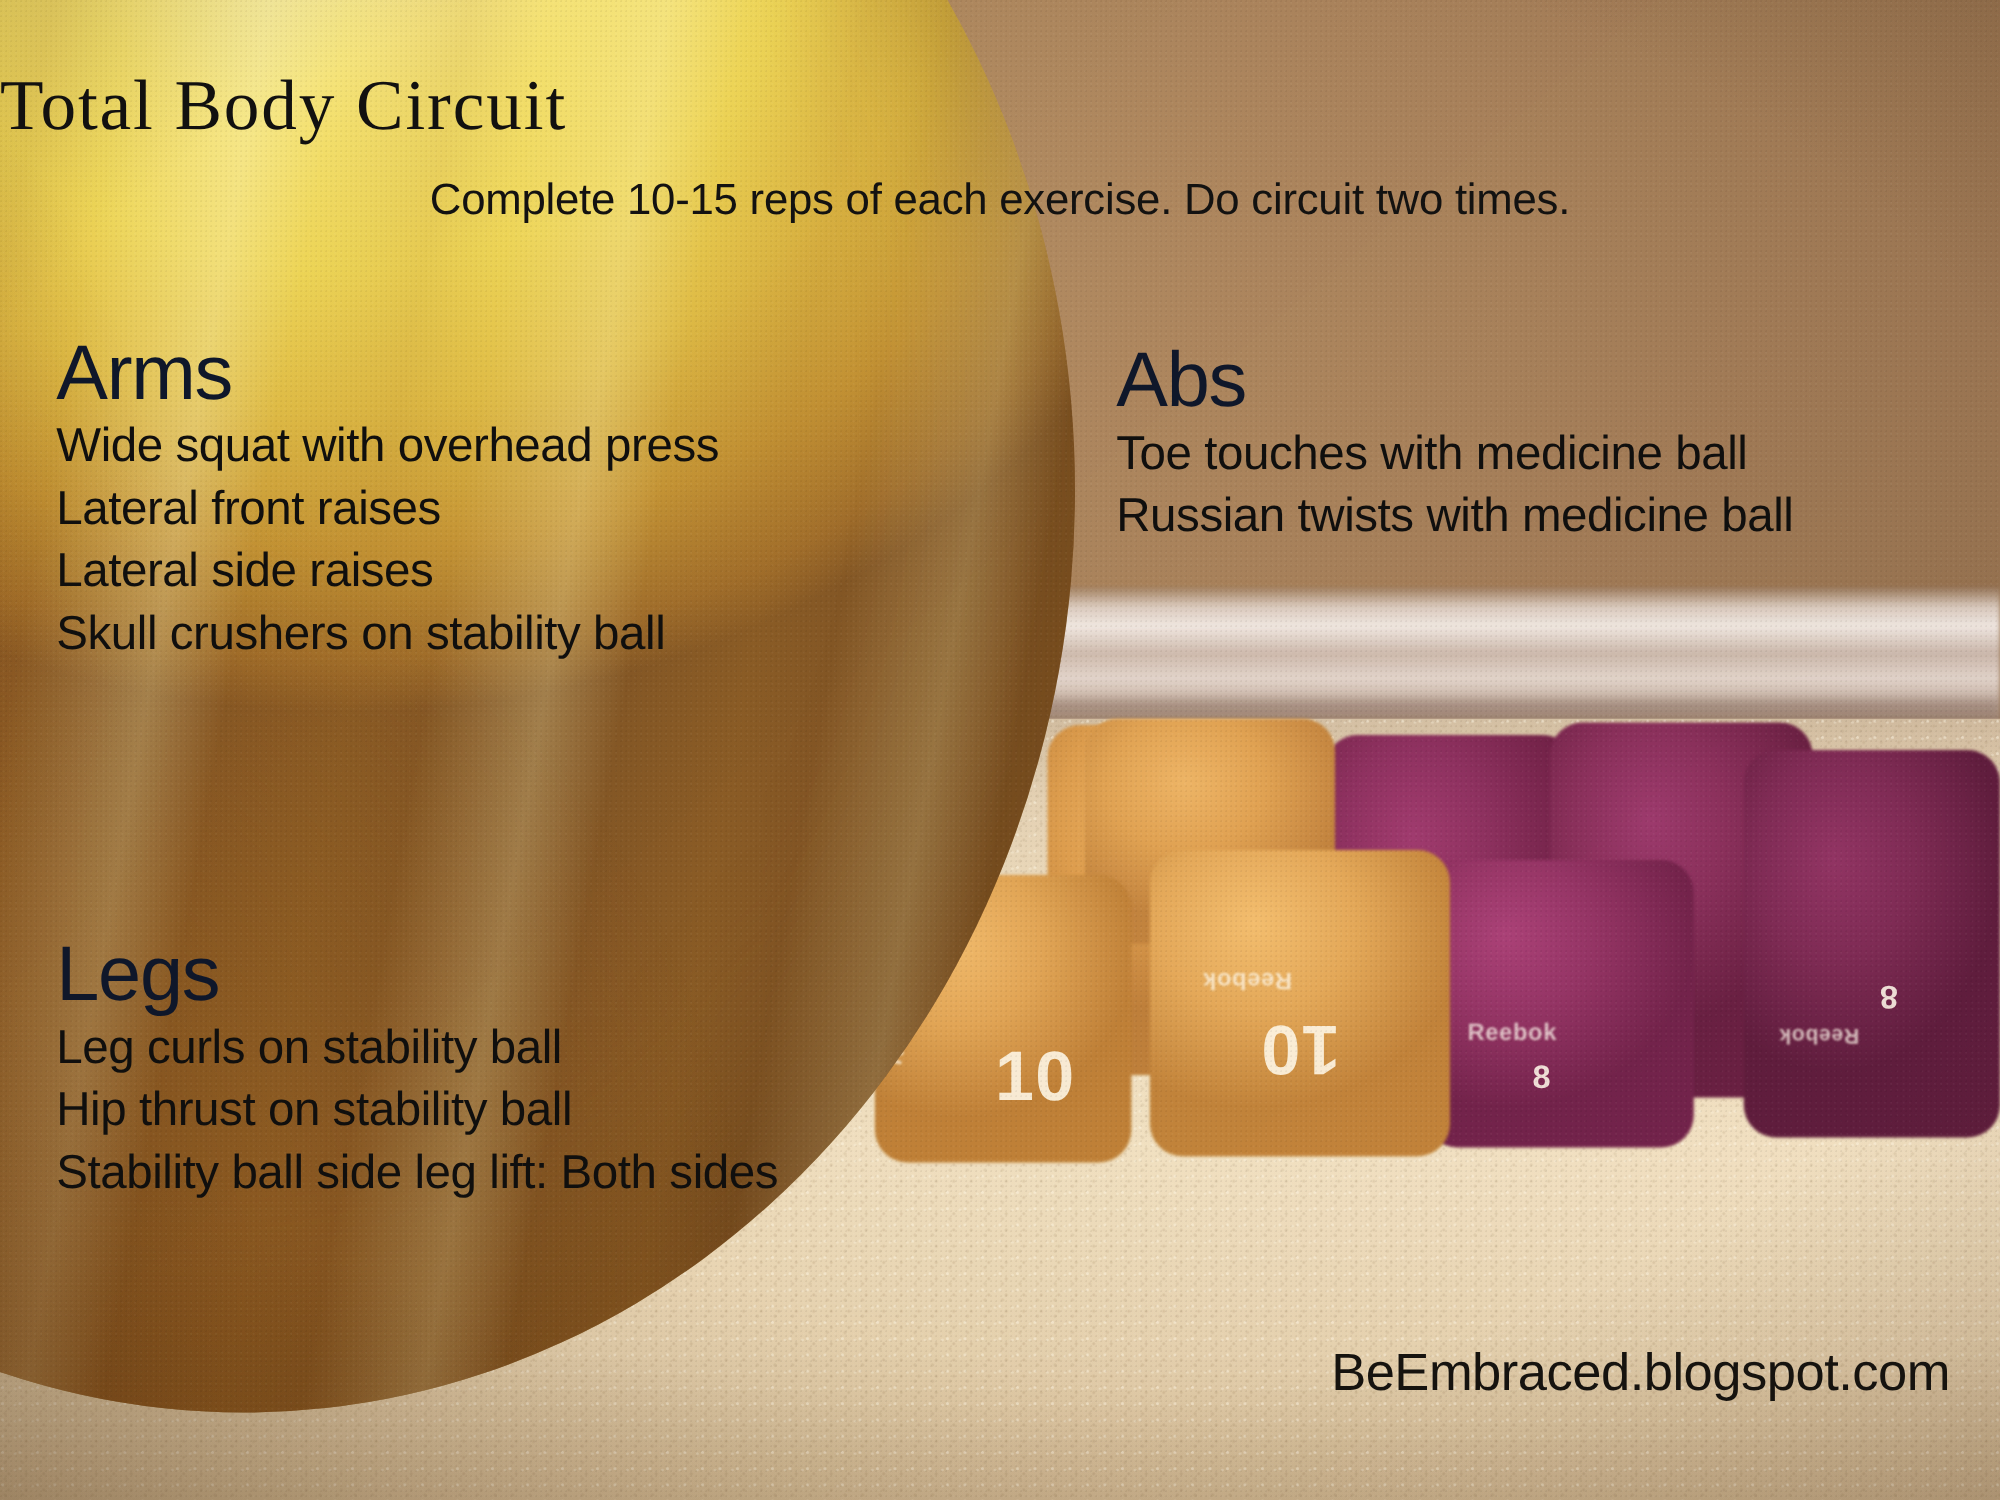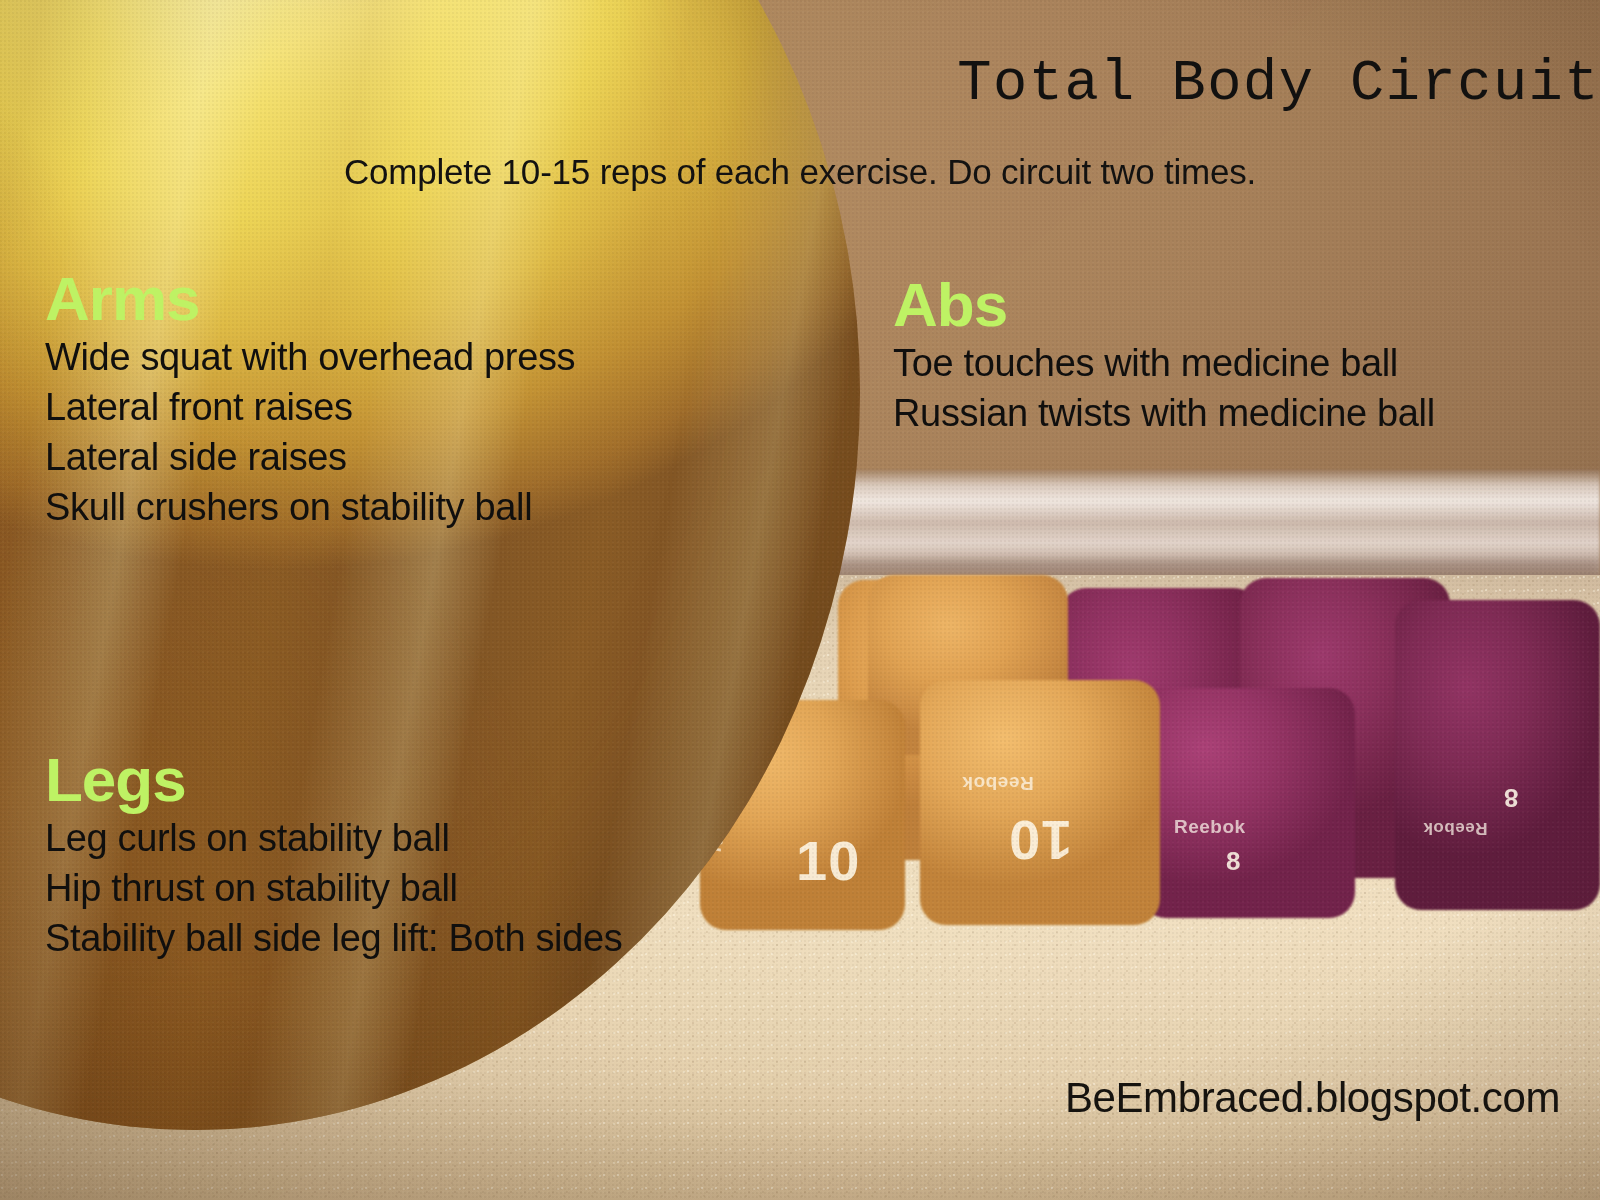--- a/index.html
+++ b/index.html
@@ -186,40 +186,40 @@
   .warm{
     position:absolute;inset:0;pointer-events:none;
     background:linear-gradient(140deg, rgba(255,200,110,.10), rgba(120,70,30,.07));
     mix-blend-mode:overlay;
   }
 
   
   .txt{position:absolute;color:#0b0a09;white-space:pre;}
 
   .title{
-    top:52px;left:0;right:0;text-align:right;
-    font-family:Liberation Mono, monospace;
+    top:52px;left:0;right:0;text-align:left;
+    font-family:Liberation Serif, serif;
     font-weight:300;font-size:57px;letter-spacing:1.5px;
     color:#121110;
   }
   .subtitle{
-    top:152px;left:0;right:0;text-align:center;
+    top:140px;left:0;right:0;text-align:center;
     font-family:"Liberation Sans",sans-serif;
     font-weight:400;font-size:35px;letter-spacing:-.2px;
     color:#131211;
   }
 
   .col{position:absolute;}
   .col-left{left:45px;}
   .col-right{left:893px;width:660px;margin-top:10px;}
 
   .heading{
     font-family:"Liberation Sans",sans-serif;
-    font-weight:700;font-size:62px;letter-spacing:-1px;
-    line-height:1.02;color:#bef264;margin:0 0 2px 0;
+    font-weight:400;font-size:62px;letter-spacing:-1px;
+    line-height:1.02;color:#0f172a;margin:0 0 2px 0;
   }
   .item{
     font-family:"Liberation Sans",sans-serif;
     font-weight:400;font-size:38px;line-height:50px;
     letter-spacing:-.35px;color:#100f0e;margin:0;
   }
   .col-right .item{white-space:normal;}
 
   .arms{top:267px;}
   .abs{top:263px;}

